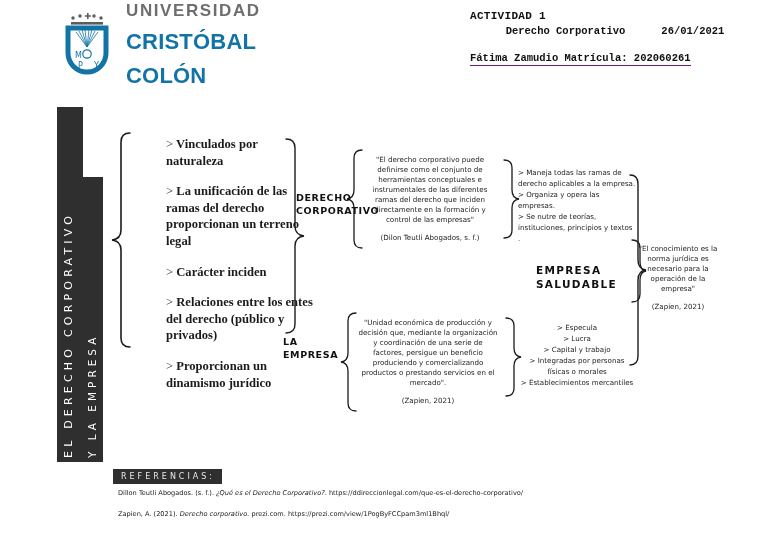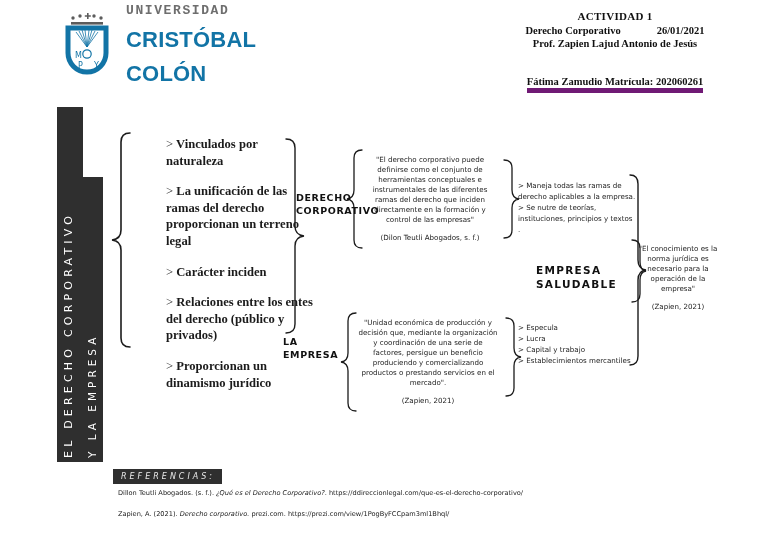--- a/index.html
+++ b/index.html
@@ -30,25 +30,24 @@
   .logo-mark {
     width: 52px;
     height: 66px;
     position: relative;
     flex: none;
   }
   .logo-text {
     line-height: 1.0;
   }
   .logo-l1 {
-    font-size: 13px;
+    font-size: 17px;
     letter-spacing: 1.6px;
     font-weight: bold;
     color: #6e6e6e;
-    font-family: Liberation Mono, monospace;
   }
   .logo-l2 {
     font-size: 22px;
     letter-spacing: 0.2px;
     font-weight: bold;
     color: #1274a6;
     margin-top: 12px;
   }
   .logo-l3 {
     font-size: 22px;
@@ -56,22 +55,21 @@
     font-weight: bold;
     color: #1274a6;
     margin-top: 12px;
   }
 
   .header-block {
     position: absolute;
     left: 470px;
     top: 10px;
     width: 290px;
-    text-align: center;
-    font-family: Liberation Serif, serif;
+    font-family: Liberation Mono, monospace;
     color: #111;
   }
   .hdr-title {
     font-size: 11px;
     font-weight: bold;
     letter-spacing: 0.3px;
   }
   .hdr-row {
     display: flex;
     justify-content: center;
@@ -81,23 +79,23 @@
     margin-top: 3px;
   }
   .hdr-prof {
     font-size: 10.5px;
     font-weight: bold;
     margin-top: 2px;
   }
   .hdr-student {
     font-size: 10.5px;
     font-weight: bold;
-    margin-top: 27px;
+    margin-top: 15px;
     display: inline-block;
-    border-bottom: 5px solid #701a75;
+    border-bottom: 1px solid #701a75;
     padding-bottom: 1px;
   }
 
   
   .sidebar {
     position: absolute;
     left: 57px;
     top: 107px;
     width: 26px;
     height: 355px;
@@ -187,35 +185,34 @@
   
   .rlist {
     position: absolute;
     font-family: "DejaVu Sans", sans-serif;
     font-size: 7.1px;
     line-height: 1.55;
     color: #1b1b1b;
     width: 118px;
   }
   .rlist div { white-space: normal; }
-  #rlist-dc { left: 518px; top: 181px; }
-  #rlist-le { left: 518px; top: 323px; }
+  #rlist-dc { left: 518px; top: 168px; }
+  #rlist-le { left: 518px; top: 323px; text-align: center; }
 
   
   .ref-header {
     position: absolute;
     left: 113px;
     top: 469px;
     background: #2f2f2f;
     color: #e8e8e8;
     font-family: "DejaVu Sans", sans-serif;
     font-size: 8px;
     letter-spacing: 3px;
     padding: 3px 7px 3px 8px;
-    font-style: italic;
   }
   .ref-list {
     position: absolute;
     left: 118px;
     top: 490px;
     width: 600px;
     font-family: "DejaVu Sans", sans-serif;
     font-size: 6.6px;
     line-height: 1.2;
     color: #1b1b1b;
@@ -261,21 +258,20 @@
     <div class="logo-l3">COLÓN</div>
   </div>
 </div>
 
 <div class="header-block">
   <div class="hdr-title">ACTIVIDAD 1</div>
   <div class="hdr-row">
     <span>Derecho Corporativo</span>
     <span>26/01/2021</span>
   </div>
-  <div class="hdr-prof">Prof. Zapien Lajud Antonio de Jesús</div>
   <div><span class="hdr-student">Fátima Zamudio  Matrícula: 202060261</span></div>
 </div>
 
 <div class="sidebar"></div>
 <div class="sidebar2"></div>
 <div class="sidebar-label sb-l1">EL DERECHO CORPORATIVO</div>
 <div class="sidebar-label sb-l2">Y LA EMPRESA</div>
 
 <svg class="braces" viewBox="0 0 768 542">
   <g fill="none" stroke="#1b1b1b" stroke-width="1.4" stroke-linecap="round">
@@ -325,27 +321,29 @@
   <span class="cite">(Zapien, 2021)</span>
 </div>
 
 <div class="quote" id="quote-es">
   <span>"El conocimiento es la norma jurídica es necesario para la operación de la empresa"</span>
   <span class="cite">(Zapien, 2021)</span>
 </div>
 
 <div class="rlist" id="rlist-dc">
   <div>&gt; <span>Maneja todas las ramas de derecho aplicables a la empresa.</span></div>
+  <div>&gt; <span>Organiza y opera las empresas.</span></div>
   <div>&gt; <span>Se nutre de teorías, instituciones, principios y textos .</span></div>
 </div>
 
 <div class="rlist" id="rlist-le">
   <div>&gt; <span>Especula</span></div>
   <div>&gt; <span>Lucra</span></div>
   <div>&gt; <span>Capital y trabajo</span></div>
+  <div>&gt; <span>Integradas por personas físicas o morales</span></div>
   <div>&gt; <span>Establecimientos mercantiles</span></div>
 </div>
 
 <div class="ref-header">REFERENCIAS:</div>
 <div class="ref-list">
   <p>
     <span>Dillon Teutli Abogados. (s. f.).</span>
     <i>¿Qué es el Derecho Corporativo?</i><span>. https://ddireccionlegal.com/que-es-el-derecho-corporativo/</span>
   </p>
   <p>

